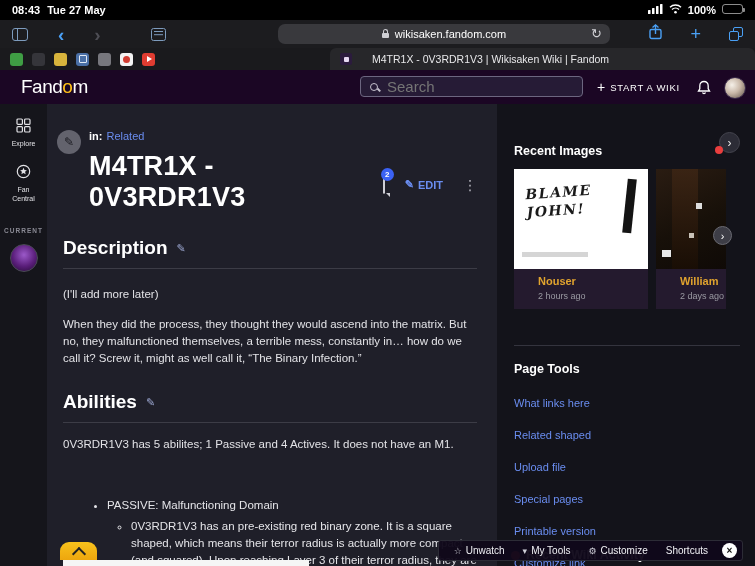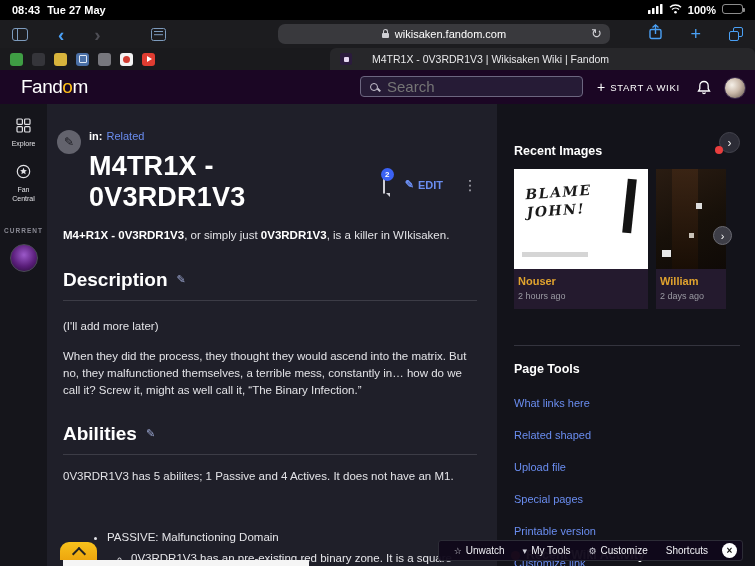--- a/index.html
+++ b/index.html
@@ -124,21 +124,21 @@
   .drawing{background:#fff}
   .draw-text{position:absolute;left:12px;top:14px;font-family:"DejaVu Serif",serif;font-style:italic;font-weight:bold;
     font-size:14px;line-height:18px;letter-spacing:1.5px;color:#1a1a1a;transform:rotate(-4deg)}
   .draw-streak{position:absolute;right:14px;top:10px;width:9px;height:54px;background:#141414;transform:rotate(6deg)}
   .draw-smudge{position:absolute;left:8px;bottom:12px;width:66px;height:5px;background:#b9b9b9;opacity:.6}
   .photo{background:linear-gradient(155deg,#2a1c12 0%,#171009 45%,#0b0705 100%)}
   .ph-col{position:absolute;left:16px;top:0;width:26px;height:100px;background:linear-gradient(#3a2414,#190e05)}
   .ph-sq1{position:absolute;left:6px;bottom:12px;width:9px;height:7px;background:#e8e8e8}
   .ph-sq2{position:absolute;left:40px;top:34px;width:6px;height:6px;background:#ddd}
   .ph-sq3{position:absolute;left:33px;top:64px;width:5px;height:5px;background:#c9c2b8}
-  .card-meta{padding:6px 4px 8px}
+  .card-meta{padding:6px 24px 8px}
   .card-name{color:#e0a32e;font-size:11px;font-weight:bold;display:block}
   .card-time{color:#9a9aa2;font-size:9px;margin-top:4px}
   .carousel-next{position:absolute;left:216px;top:122px;width:17px;height:17px;border-radius:50%;background:#3d3d46;
     border:1px solid #6a6a72;color:#fff;font-size:11px;display:flex;align-items:center;justify-content:center;z-index:3}
   .rr-divider{width:226px;height:1px;background:#34343e;margin-top:36px}
   .pt-heading{font-size:12.5px;font-weight:bold;margin-top:16px;color:#fff}
   .pt-links{margin-top:21px;display:flex;flex-direction:column;gap:20px;font-size:11px;align-items:flex-start}
   .rwa{position:absolute;left:14px;top:444px;display:flex;align-items:center;gap:6px;font-size:12.5px;font-weight:bold;color:#fff;white-space:nowrap}
   .rwa .dot{width:9px;height:9px;border-radius:50%;background:#e03c45;flex:none}
 
@@ -278,21 +278,20 @@
           </span>
           <span class="edit-link" data-interactable="true">
             <span data-interactable="false">✎</span>
             <span data-interactable="false">EDIT</span>
           </span>
           <span class="kebab" data-interactable="true">⋮</span>
         </div>
       </div>
     </div>
 
-    <p class="intro" data-interactable="false"><b data-interactable="false">M4+R1X - 0V3RDR1V3</b><span data-interactable="false">, or simply just </span><b data-interactable="false">0V3RDR1V3</b><span data-interactable="false">, is a killer in WIkisaken.</span></p>
 
     <div class="section-h" data-interactable="false">
       <span data-interactable="false">Description</span>
       <span class="section-pencil" data-interactable="true">✎</span>
     </div>
     <p class="body" data-interactable="false" style="margin-top:17px">(I'll add more later)</p>
     <p class="body" data-interactable="false">When they did the process, they thought they would ascend into the matrix. But no, they malfunctioned themselves, a terrible mess, constantly in… how do we call it? Screw it, might as well call it, “The Binary Infection.”</p>
 
     <div class="section-h" data-interactable="false">
       <span data-interactable="false">Abilities</span>

